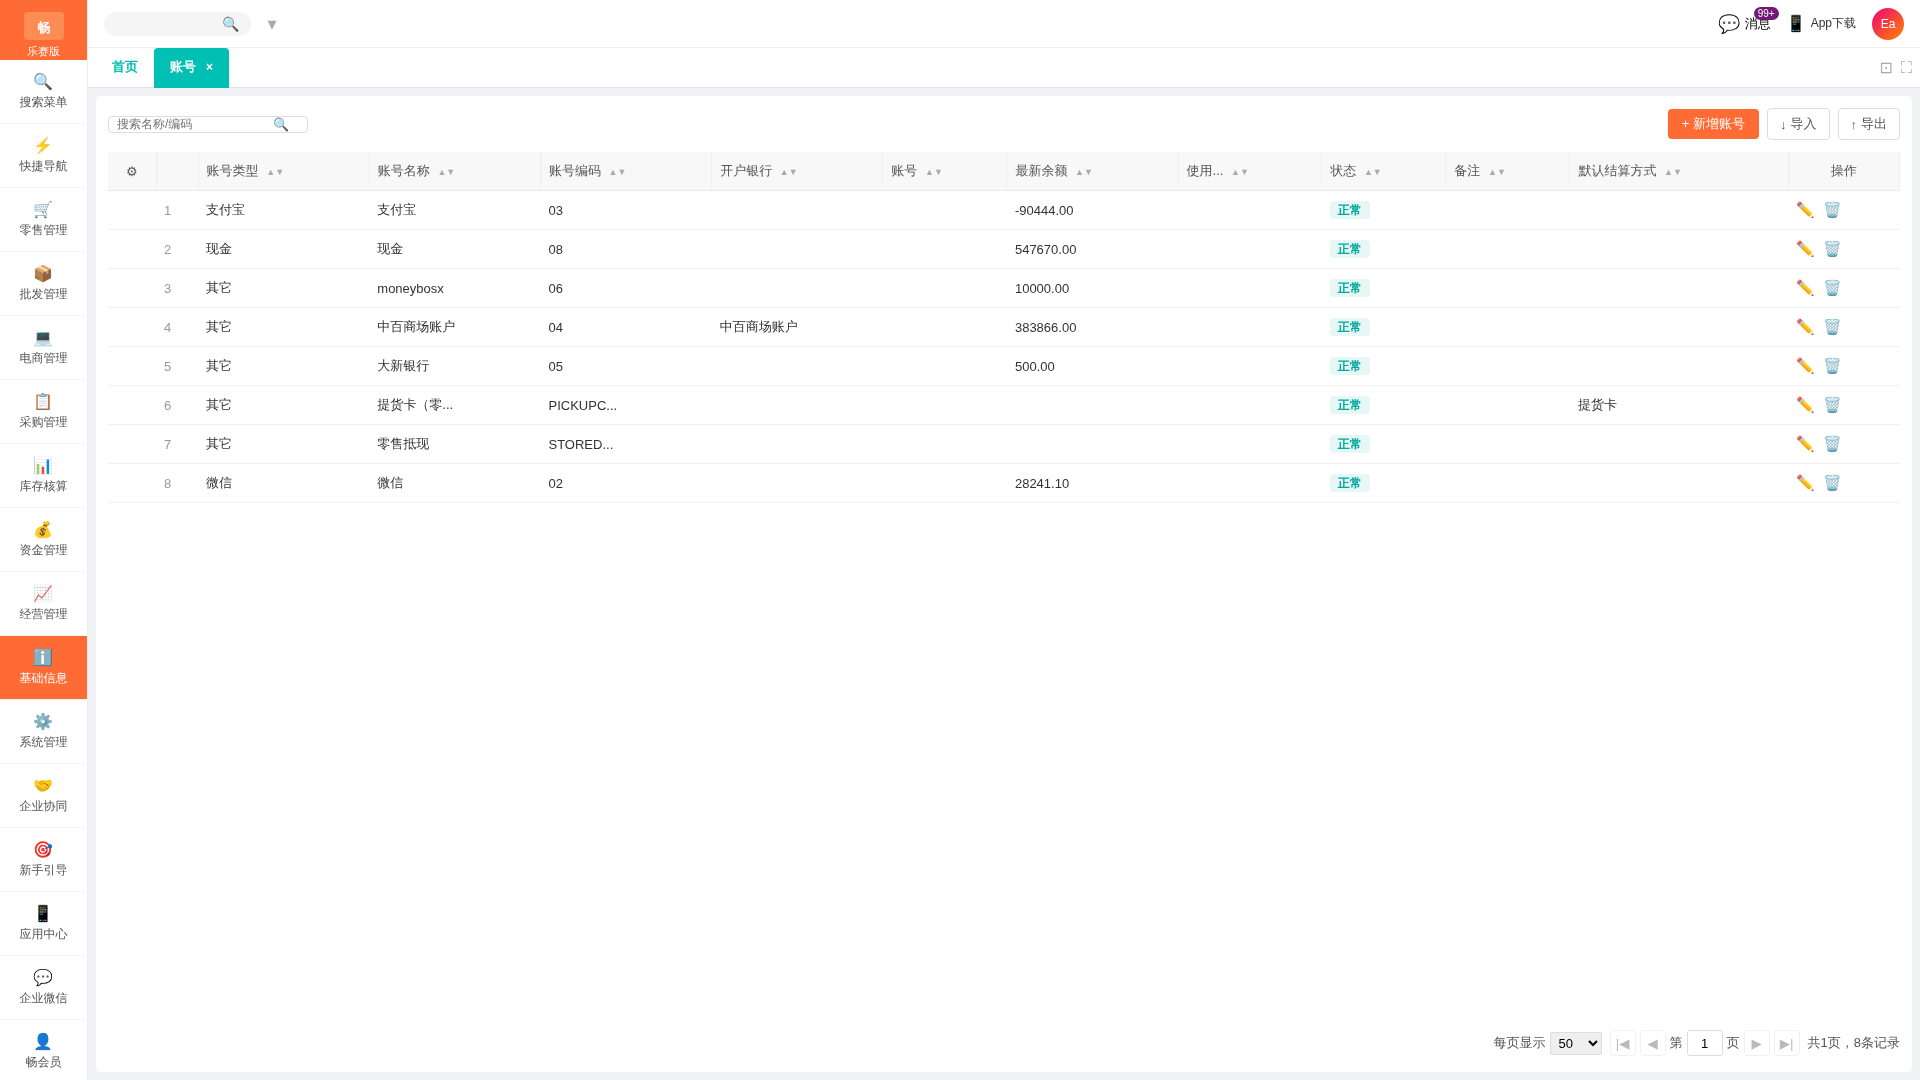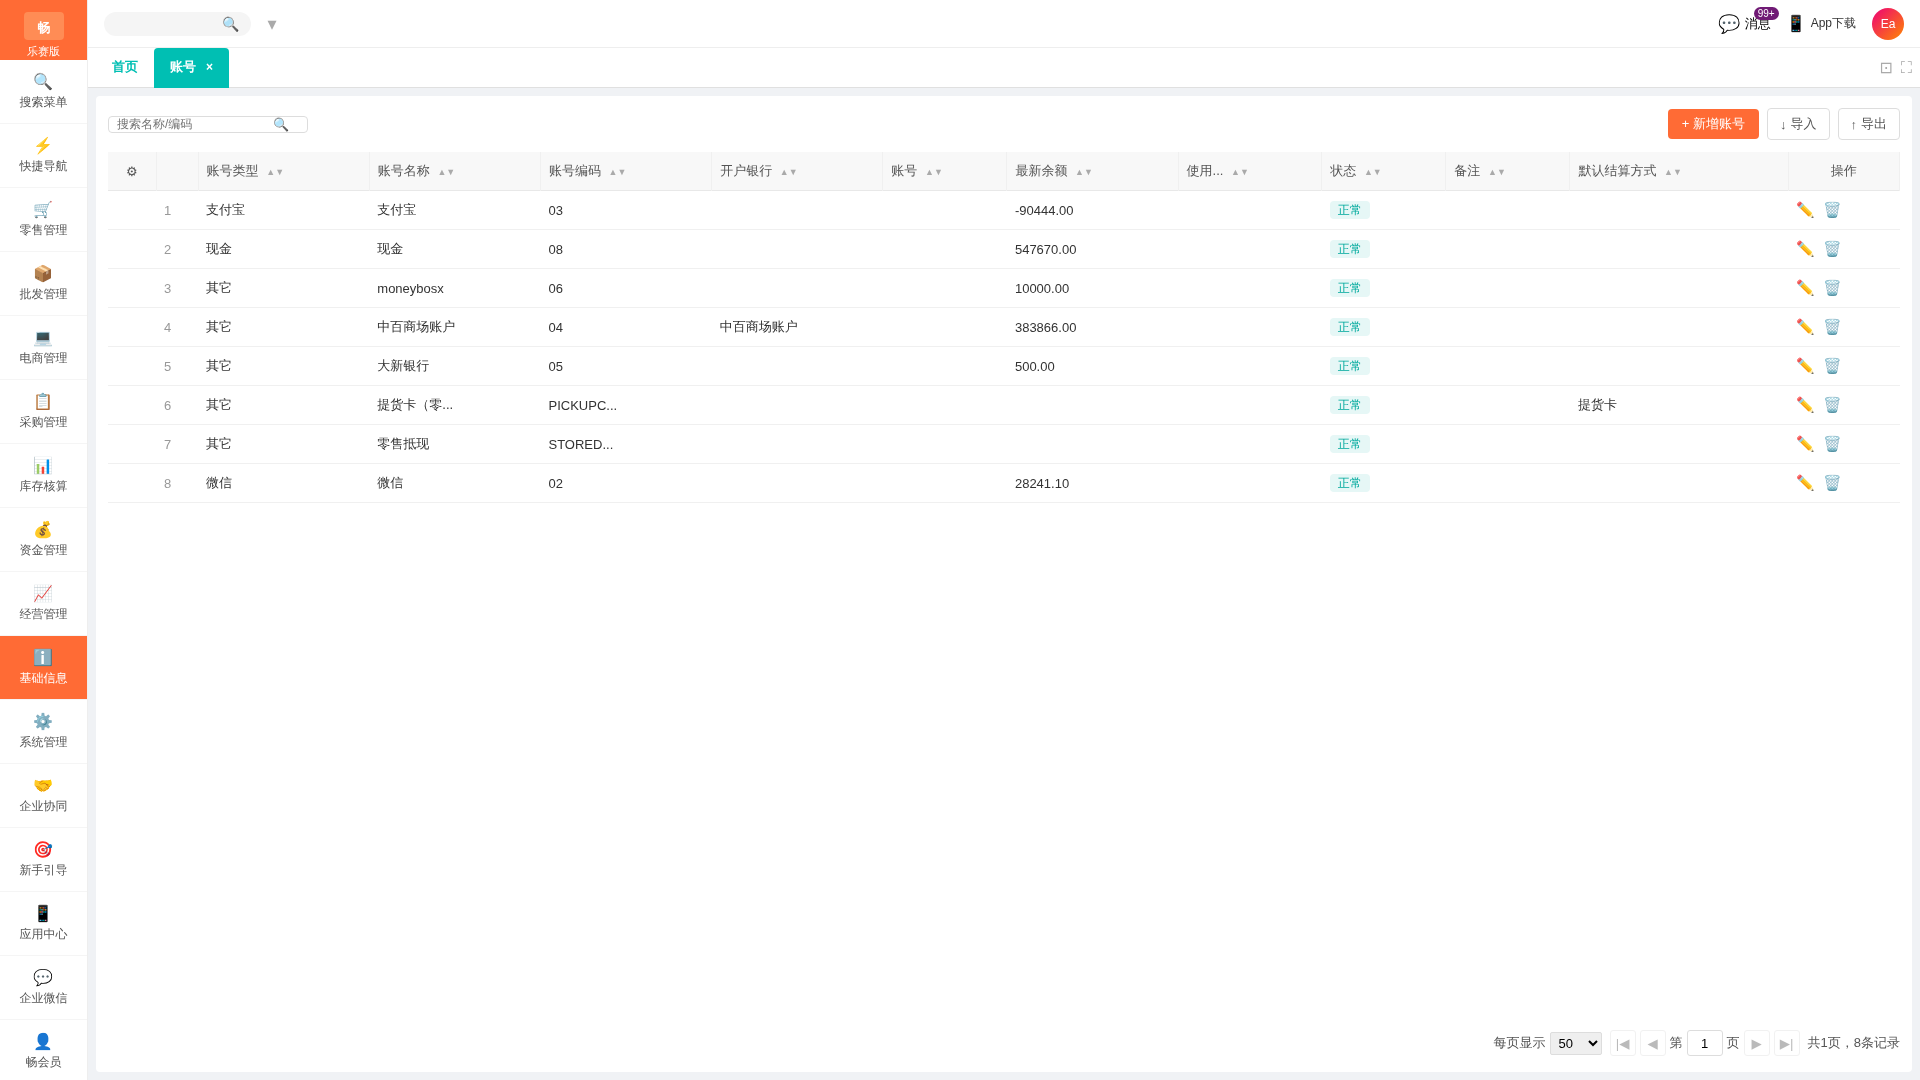--- a/index.html
+++ b/index.html
@@ -267,20 +267,21 @@
       color: #333;
       white-space: nowrap;
     }
     tbody td:first-child { text-align: center; color: #999; }
     .status-badge {
       background: #e6f7f6;
       color: #00a99d;
       border-radius: 4px;
       padding: 2px 8px;
       font-size: 12px;
+      font-weight: bold;
     }
     .action-icons {
       display: flex;
       gap: 8px;
       align-items: center;
     }
     .action-icon {
       cursor: pointer;
       color: #aaa;
       font-size: 15px;

